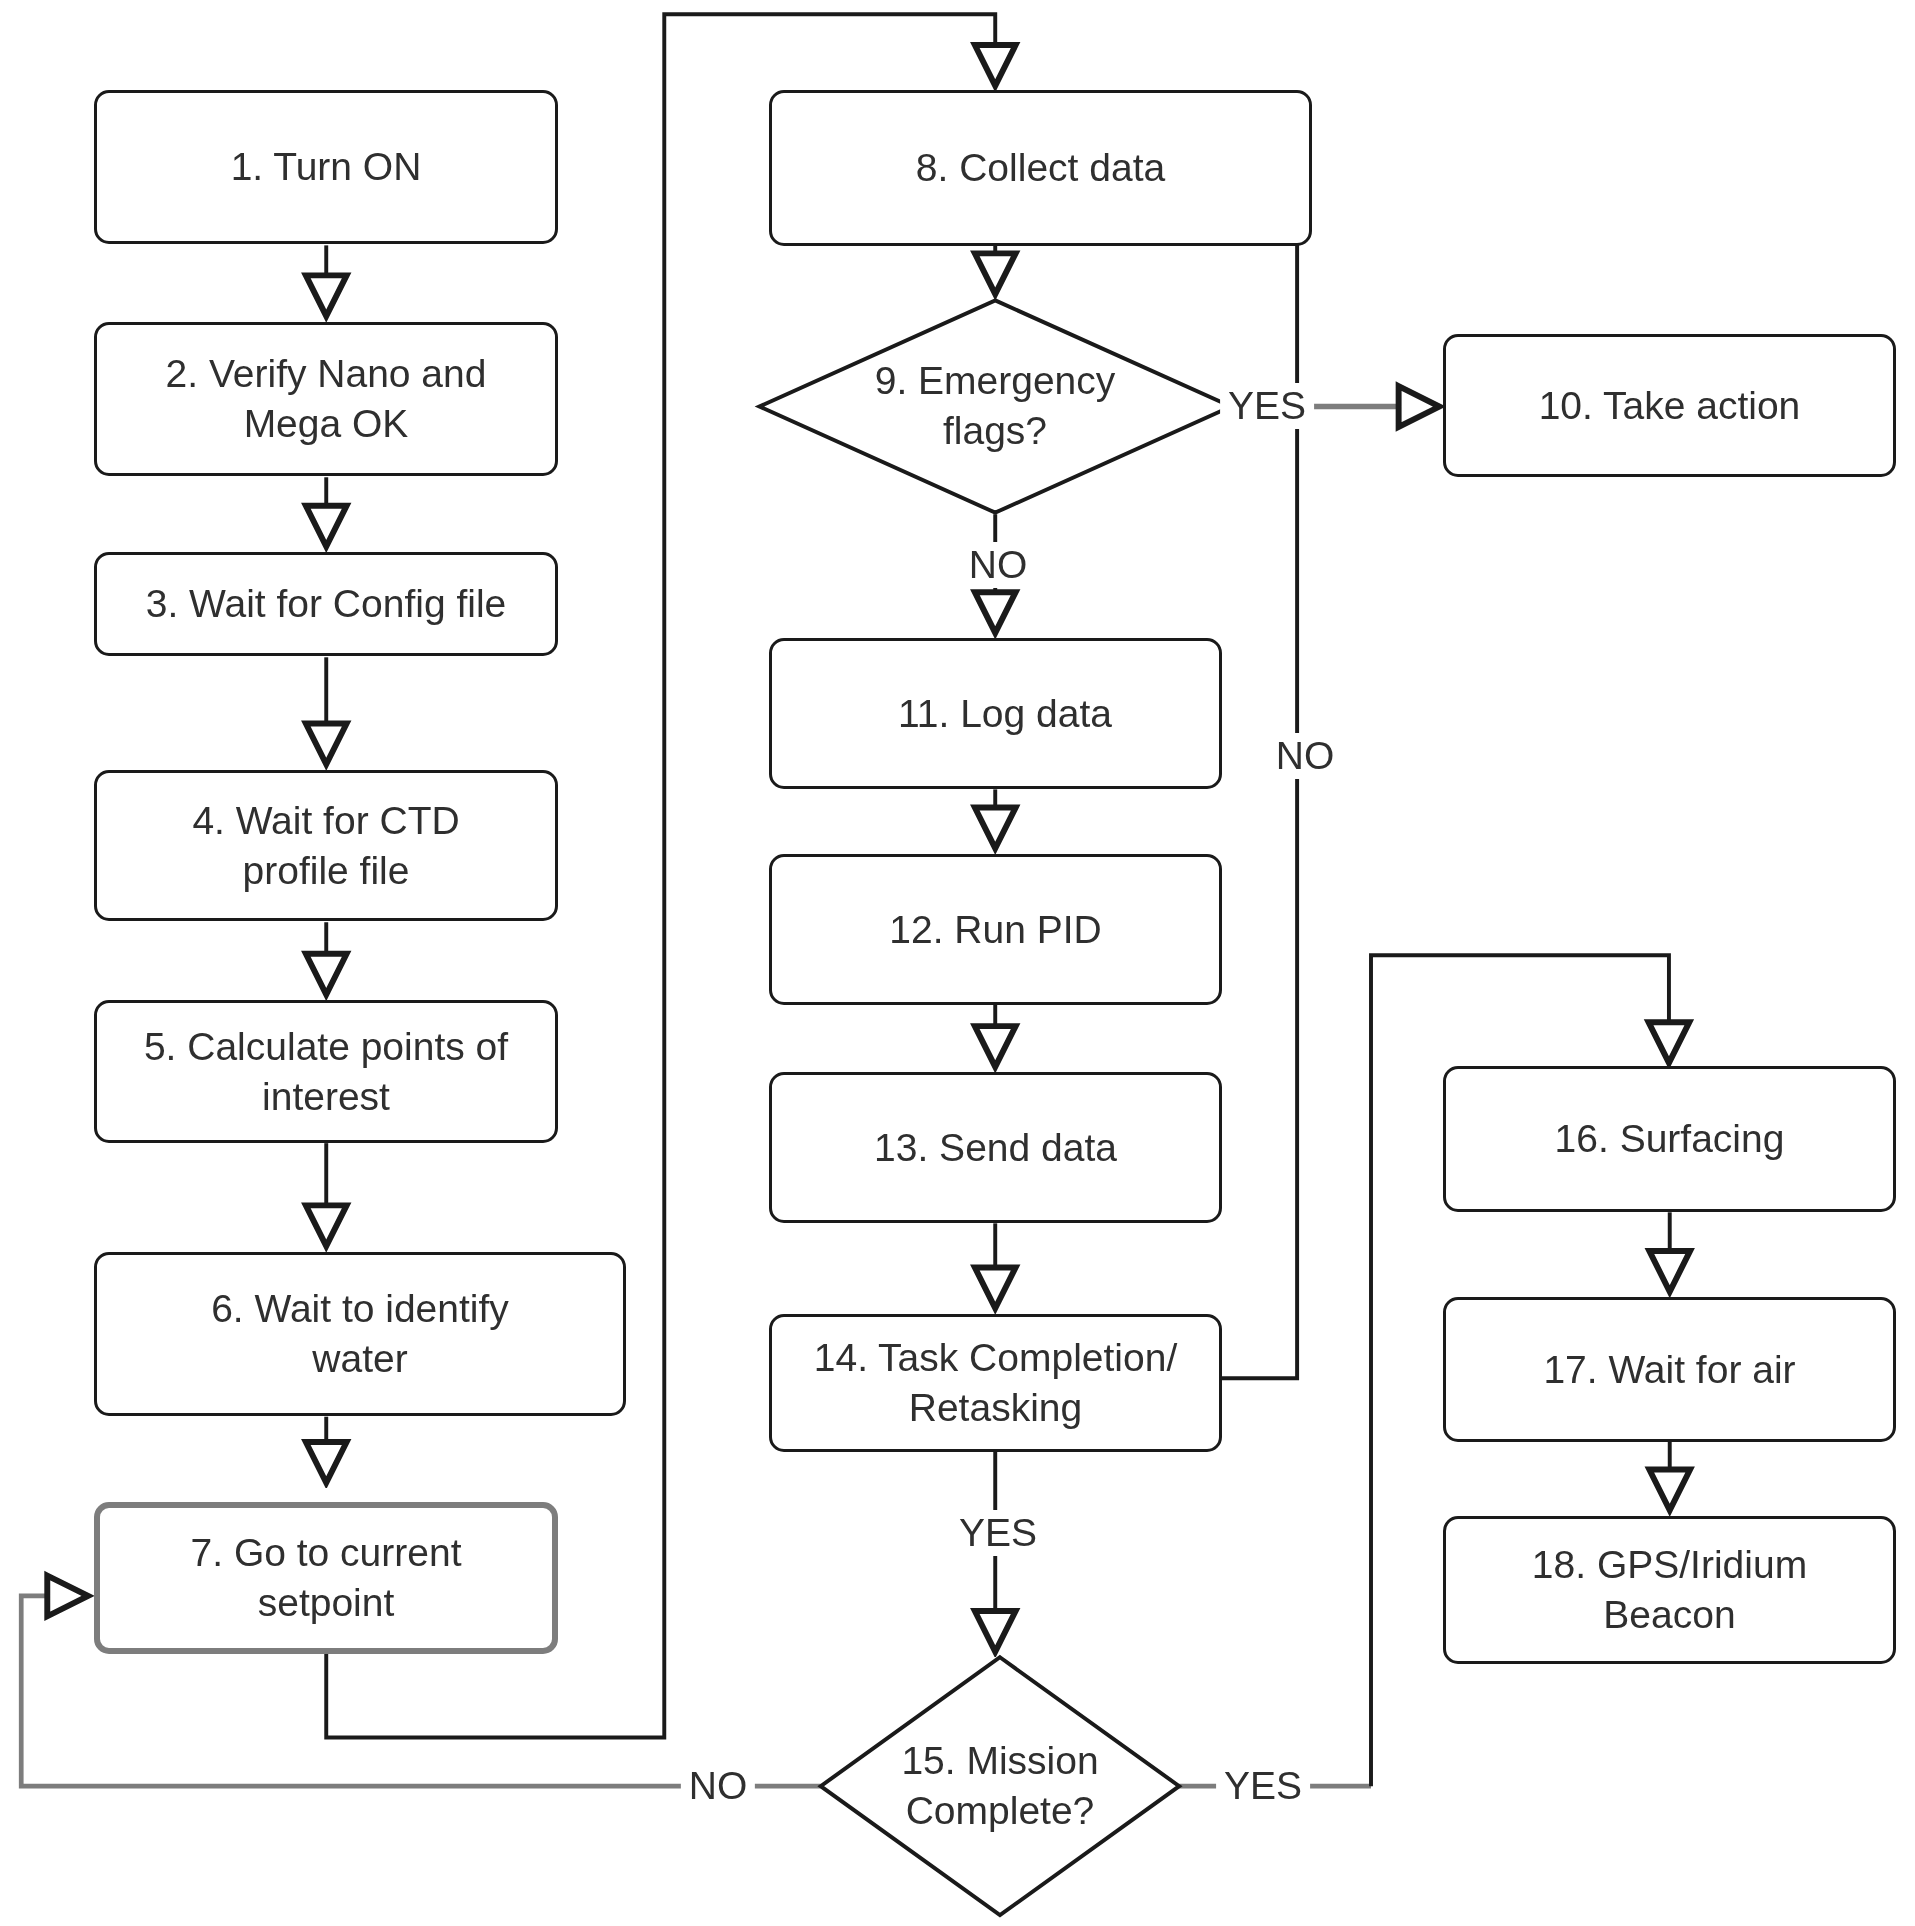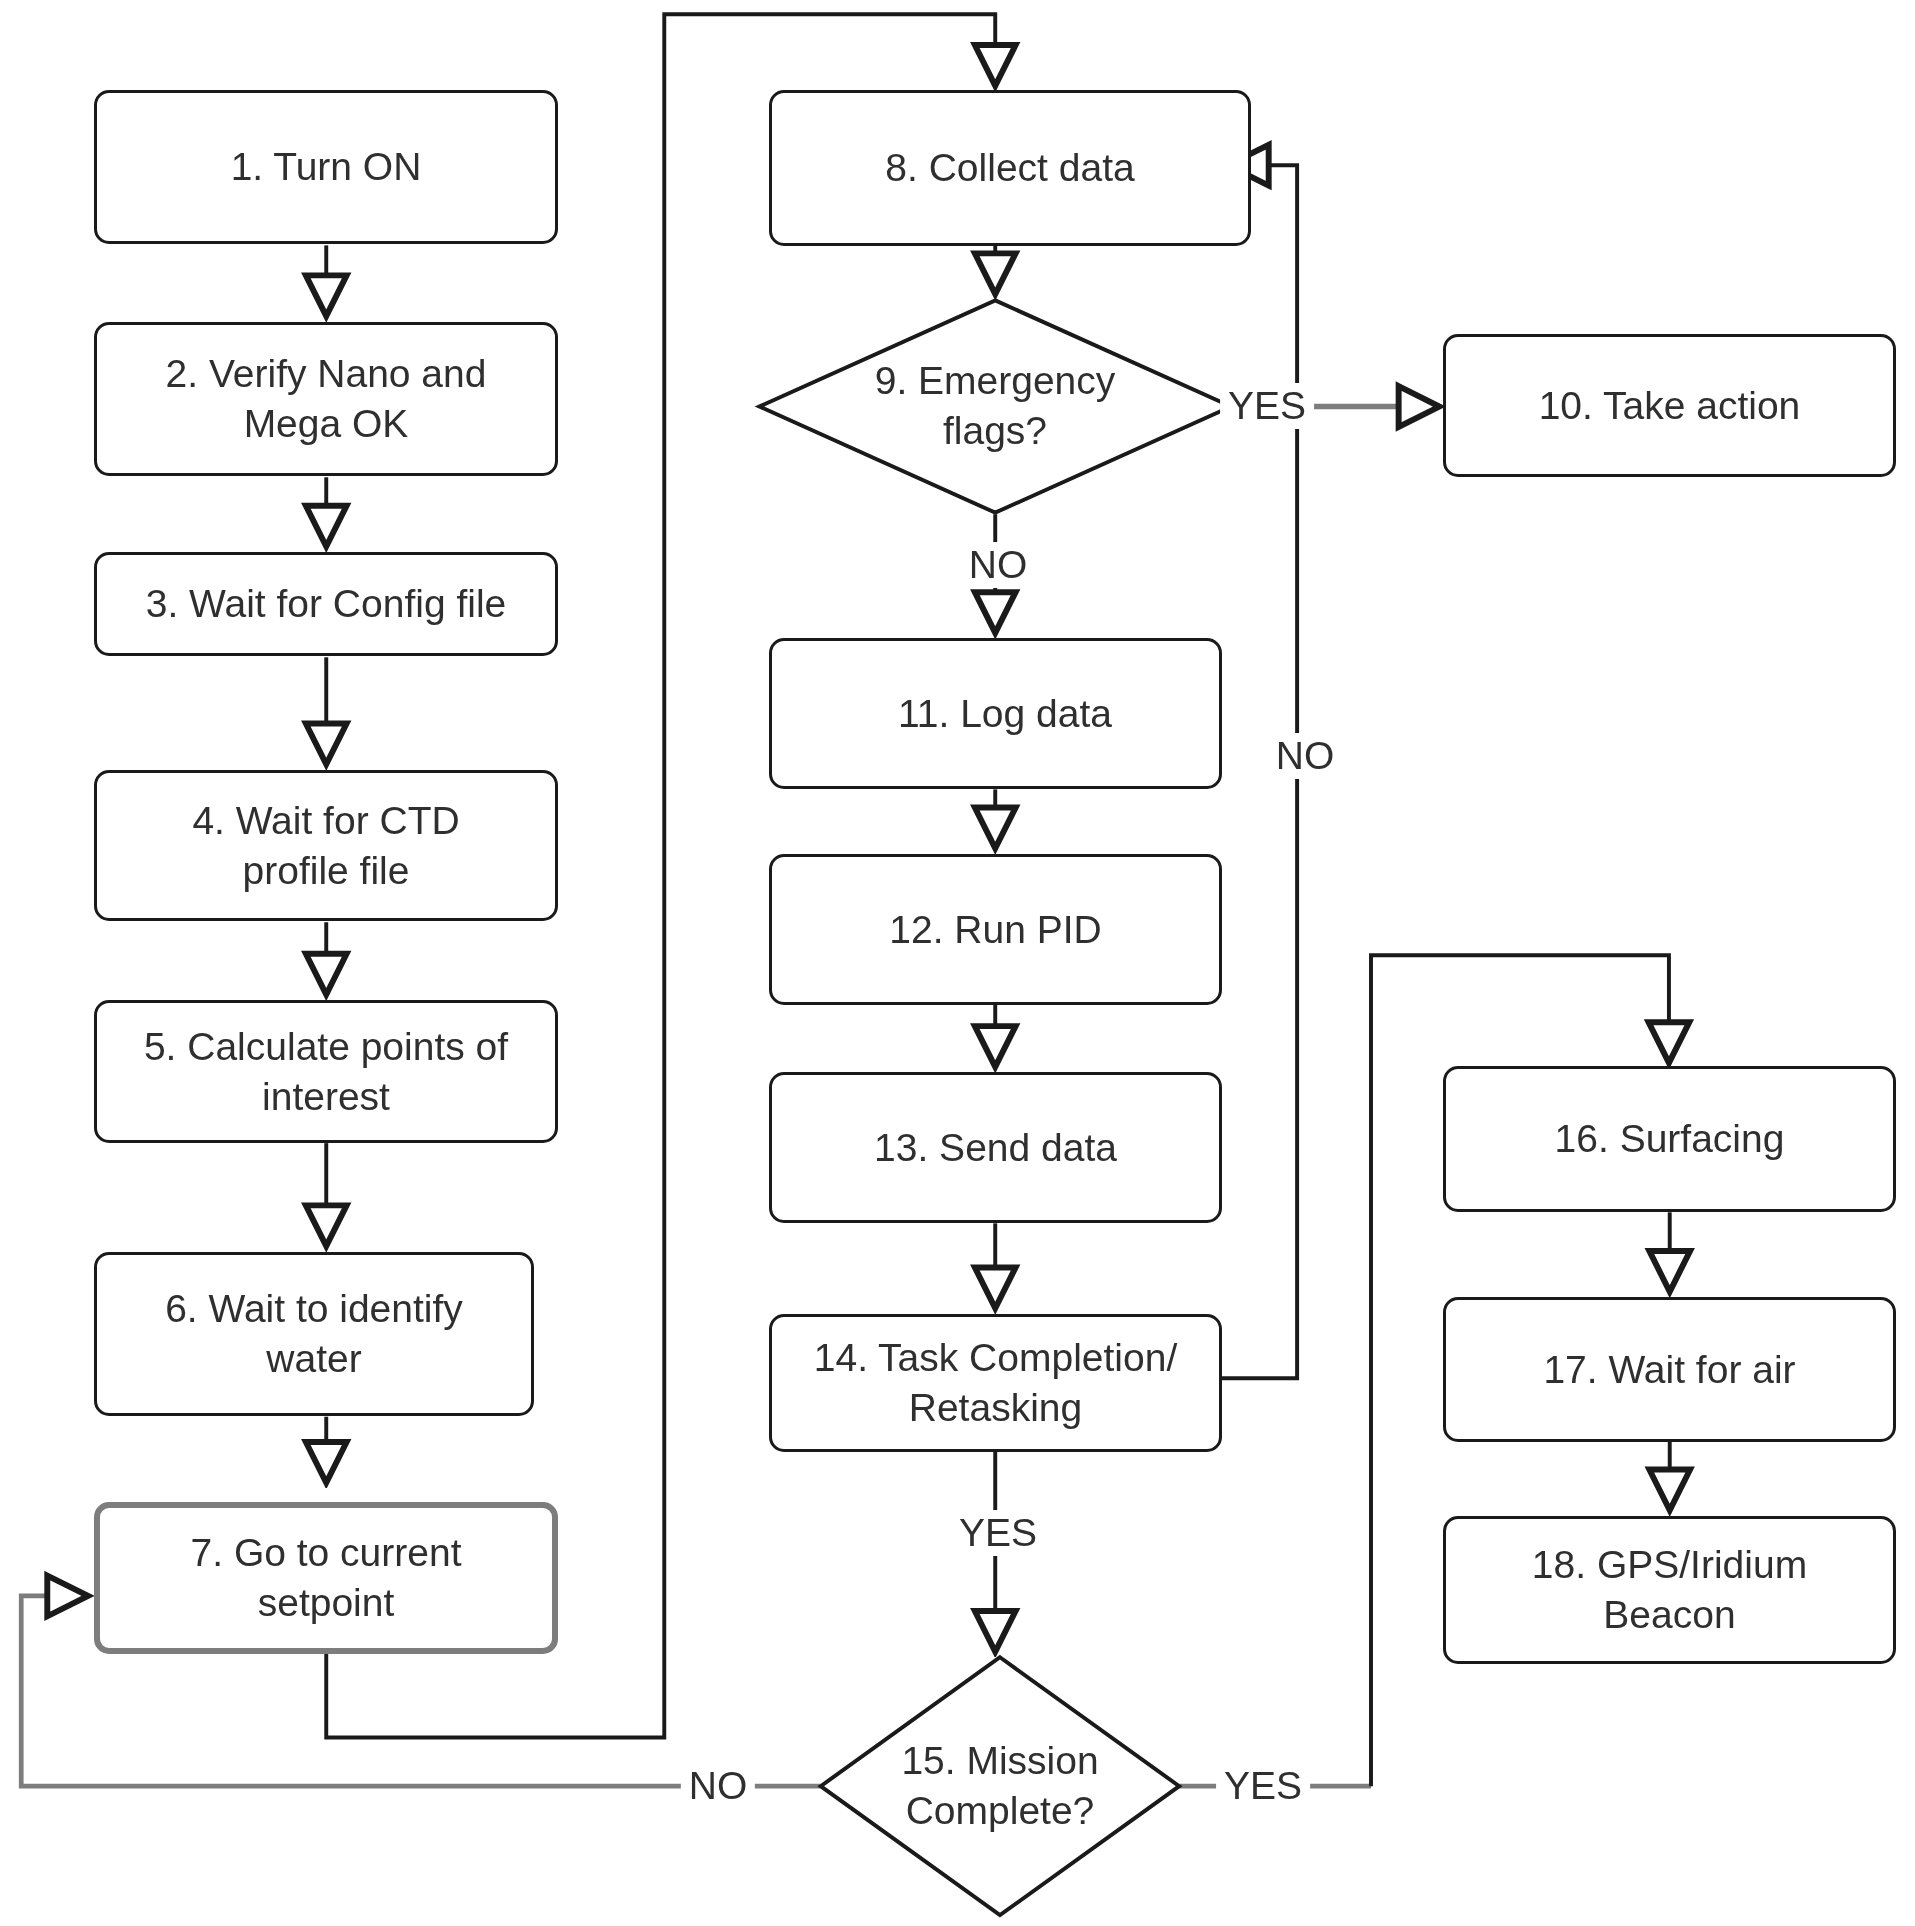--- a/index.html
+++ b/index.html
@@ -78,26 +78,26 @@
   </svg>
 
   <div class="node" style="left:94px;top:90px;width:464px;height:154px;">1. Turn ON</div>
   <div class="node" style="left:94px;top:322px;width:464px;height:154px;">2. Verify Nano and
 Mega OK</div>
   <div class="node" style="left:94px;top:552px;width:464px;height:104px;">3. Wait for Config file</div>
   <div class="node" style="left:94px;top:770px;width:464px;height:151px;">4. Wait for CTD
 profile file</div>
   <div class="node" style="left:94px;top:1000px;width:464px;height:143px;">5. Calculate points of
 interest</div>
-  <div class="node" style="left:94px;top:1252px;width:440px;height:164px;">6. Wait to identify
+  <div class="node" style="left:94px;top:1252px;width:532px;height:164px;">6. Wait to identify
 water</div>
   <div class="node muted" style="left:94px;top:1488px;width:464px;height:152px;margin-top:14px;">7. Go to current
 setpoint</div>
 
-  <div class="node" style="left:769px;top:90px;width:482px;height:156px;">8. Collect data</div>
+  <div class="node" style="left:769px;top:90px;width:543px;height:156px;">8. Collect data</div>
   <div class="node" style="left:769px;top:638px;width:453px;height:151px;padding-left:19px;">11. Log data</div>
   <div class="node" style="left:769px;top:854px;width:453px;height:151px;">12. Run PID</div>
   <div class="node" style="left:769px;top:1072px;width:453px;height:151px;">13. Send data</div>
   <div class="node" style="left:769px;top:1314px;width:453px;height:138px;">14. Task Completion/
 Retasking</div>
 
   <div class="node" style="left:1443px;top:334px;width:453px;height:143px;">10. Take action</div>
   <div class="node" style="left:1443px;top:1066px;width:453px;height:146px;">16. Surfacing</div>
   <div class="node" style="left:1443px;top:1297px;width:453px;height:145px;">17. Wait for air</div>
   <div class="node" style="left:1443px;top:1516px;width:453px;height:148px;">18. GPS/Iridium

